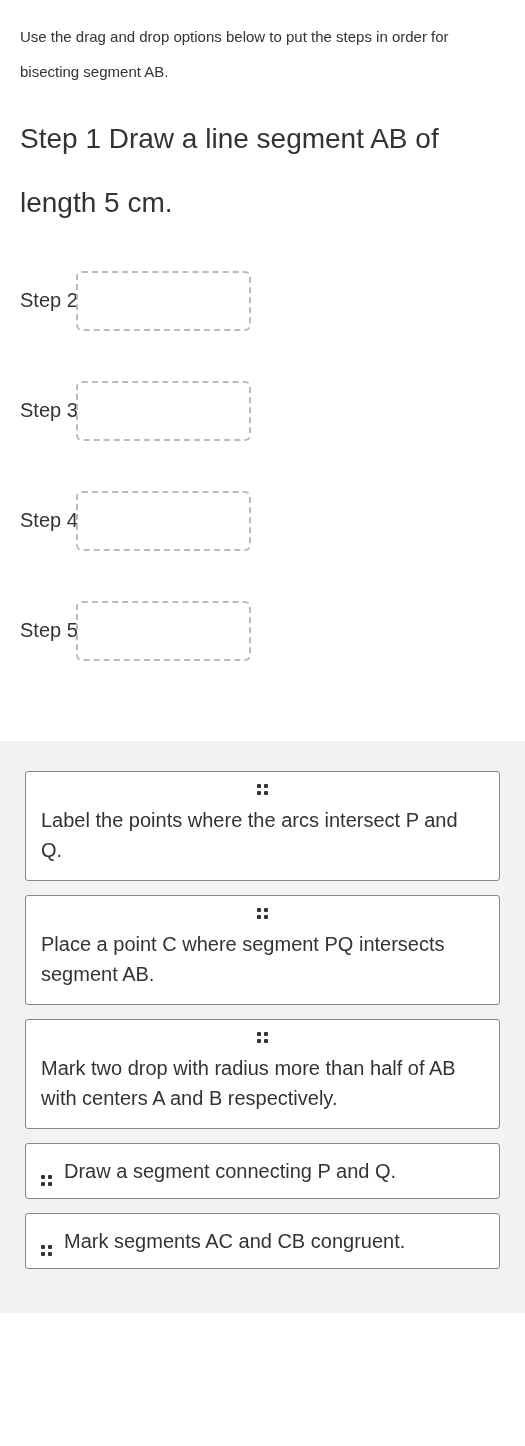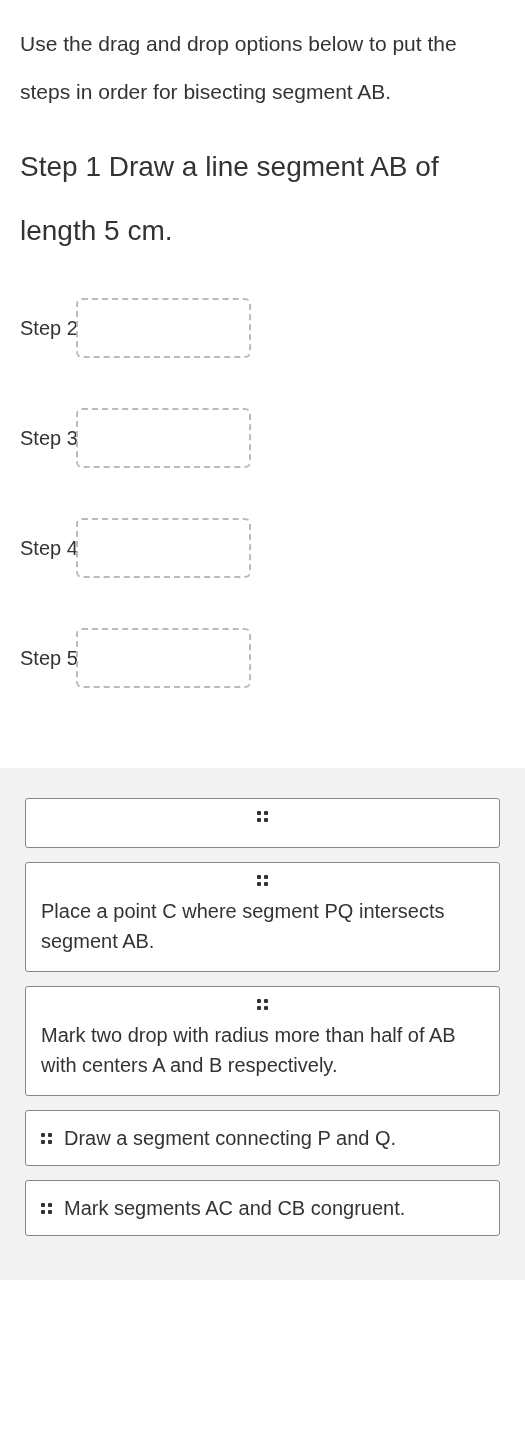--- a/index.html
+++ b/index.html
@@ -10,21 +10,21 @@
     body {
       font-family: -apple-system, BlinkMacSystemFont, "Segoe UI", Helvetica, Arial, sans-serif;
       width: 525px;
       background: #fff;
       color: #333;
     }
     .question-area {
       padding: 20px 20px 30px 20px;
     }
     .question-text {
-      font-size: 21px;
+      font-size: 15px;
       line-height: 2.3;
       color: #333;
       margin-bottom: 18px;
     }
     .step1-text {
       font-size: 28px;
       line-height: 2.3;
       color: #333;
       margin-bottom: 35px;
     }
@@ -52,21 +52,21 @@
     .option-card {
       background: #fff;
       border: 1px solid #888;
       border-radius: 3px;
       padding: 12px 15px 15px 15px;
       margin-bottom: 14px;
       cursor: grab;
     }
     .option-card.compact {
       display: flex;
-      align-items: flex-start;
+      align-items: flex-end;
       padding: 12px 15px;
     }
     .drag-handle {
       display: flex;
       justify-content: center;
       margin-bottom: 10px;
     }
     .drag-handle-inline {
       margin-right: 12px;
       flex-shrink: 0;
@@ -118,20 +118,21 @@
 
   <div class="option-card">
     <div class="drag-handle">
       <span class="drag-icon">
           <span></span>
           <span></span>
           <span></span>
           <span></span>
         </span>
     </div>
+    <div class="option-text">Label the points where the arcs intersect P and Q.</div>
   </div>
 
   <div class="option-card">
     <div class="drag-handle">
       <span class="drag-icon">
           <span></span>
           <span></span>
           <span></span>
           <span></span>
         </span>

